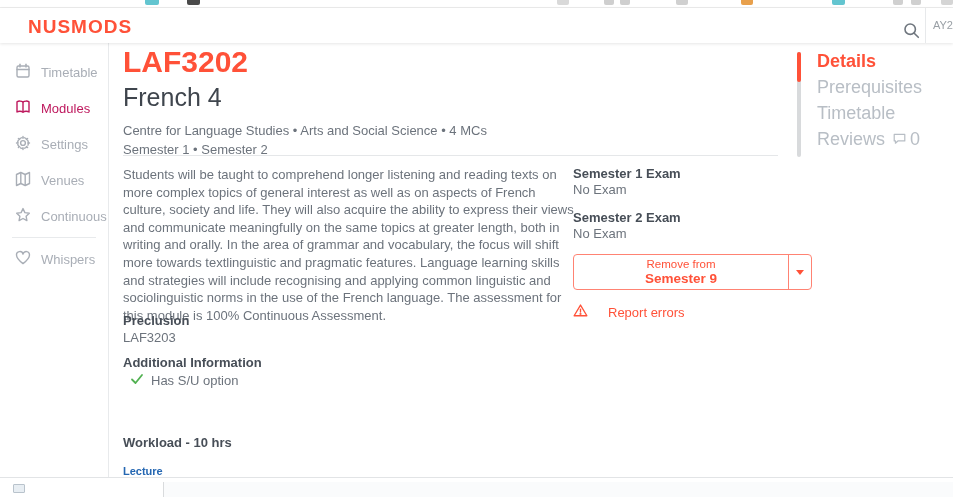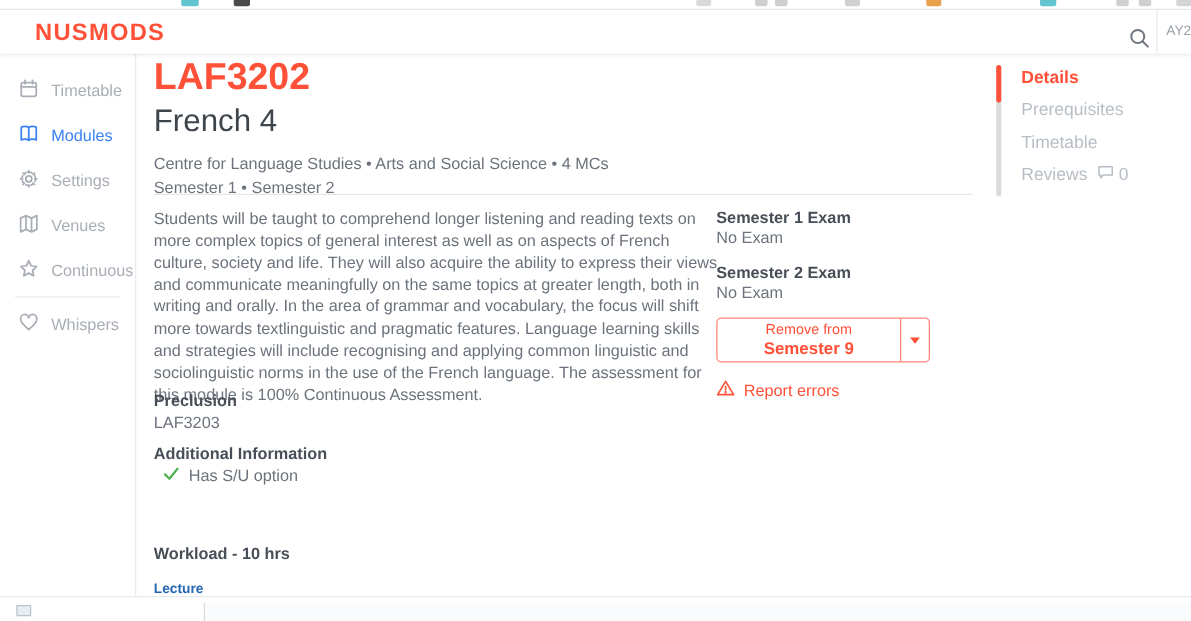--- a/index.html
+++ b/index.html
@@ -20,46 +20,46 @@
     display:flex; align-items:center; justify-content:center; cursor:pointer; }
   .hdr-divider { position:absolute; left:925px; top:0; width:1px; height:35px; background:#e7e9eb; }
   .acad-year { position:absolute; left:933px; top:11px; width:20px; overflow:hidden;
     white-space:nowrap; font-size:11px; color:#9aa0a6; }
 
   
   .sidebar { position:absolute; left:0; top:43px; width:109px; height:434px;
     border-right:1px solid #e8eaec; padding-top:11px; background:#fff; }
   .side-item { height:36px; display:flex; align-items:center; gap:10px; padding-left:15px;
     color:#a9aeb6; font-size:13px; cursor:pointer; }
-  .side-item.active { color:#3b82f6; }
+  .side-item.active { color:#be185d; }
   .side-item svg { flex:0 0 auto; }
   .side-divider { height:1px; background:#e8eaec; margin:3px 12px 3px 12px; }
 
   
   .main { position:absolute; left:123px; top:43px; width:656px; height:434px; }
   .mod-code { font-size:30px; font-weight:bold; color:#ff5138; line-height:34px; margin-top:2px; }
   .mod-title { font-size:25px; font-weight:400; color:#3f454d; line-height:30px; margin-top:3px; }
   .mod-info { font-size:13px; color:#6c737c; line-height:19px; margin-top:9px; }
   .main-divider { position:absolute; left:0; top:112px; width:655px; height:1px; background:#e5e7e9; }
 
   .desc { position:absolute; left:0; top:123px; width:456px; font-size:13px; line-height:17.6px; color:#6c737c; }
 
   .exam-col { position:absolute; left:450px; top:123px; width:205px; }
   .exam-group { margin-bottom:12px; }
   .exam-head { font-size:13px; font-weight:bold; color:#474e57; line-height:16px; }
   .exam-val { font-size:13px; color:#6c737c; line-height:16px; }
-  .sem-btn { margin-top:7px; width:171px; height:36px; border:1px solid #ff8373; border-radius:4px;
+  .sem-btn { margin-top:7px; width:239px; height:36px; border:1px solid #ff8373; border-radius:4px;
     background:#fff; display:flex; cursor:pointer; }
   .sem-btn-main { flex:1; display:flex; flex-direction:column; align-items:center; justify-content:center; }
   .sem-btn-line1 { font-size:11.5px; color:#ff5138; line-height:14px; }
   .sem-btn-line2 { font-size:13.5px; font-weight:bold; color:#ff5138; line-height:16px; }
   .sem-btn-caret { width:23px; border-left:1px solid #ff8373; display:flex; align-items:center; justify-content:center; }
   .caret-down { width:0; height:0; border-left:4px solid transparent; border-right:4px solid transparent;
     border-top:5px solid #ff5138; }
-  .report-row { margin-top:13px; display:flex; align-items:center; gap:7px; color:#ff5138;
+  .report-row { margin-top:13px; display:flex; align-items:center; gap:20px; color:#ff5138;
     font-size:13px; cursor:pointer; }
 
   .details { position:absolute; left:0; top:270px; width:456px; }
   .d-head { font-size:13px; font-weight:bold; color:#474e57; line-height:16px; margin-bottom:1px; }
   .d-text { font-size:13px; color:#6c737c; line-height:16px; margin-bottom:9px; }
   .mod-link { color:#ff5138; text-decoration:none; cursor:pointer; }
   .su-row { display:flex; align-items:center; gap:7px; padding-left:7px; font-size:13px;
     color:#6c737c; line-height:16px; }
 
   .workload { position:absolute; left:0; top:392px; width:428px; }
@@ -68,21 +68,21 @@
   .wl-seg { display:flex; flex-direction:column; }
   .wl-label { font-size:11px; font-weight:bold; line-height:13px; margin-bottom:1px; }
   .wl-blocks { display:flex; gap:2px; height:17px; }
   .wl-block { flex:1; }
 
   
   .page-nav { position:absolute; left:797px; top:43px; width:156px; }
   .nav-track { position:absolute; left:0; top:9px; width:4px; height:105px; background:#d8dadc; border-radius:2px; }
   .nav-track-active { position:absolute; left:0; top:0; width:4px; height:30px; background:#ff5138; border-radius:2px; }
   .nav-items { position:absolute; left:20px; top:10px; }
-  .nav-item { font-size:14px; color:#b8bec5; line-height:16px; margin-bottom:10px; cursor:pointer;
+  .nav-item { font-size:18px; color:#b8bec5; line-height:16px; margin-bottom:10px; cursor:pointer;
     display:flex; align-items:center; gap:8px; }
   .nav-item.active { color:#ff5138; font-weight:bold; }
   .nav-badge { display:flex; align-items:center; gap:4px; color:#b8bec5; }
 
   
   .bottom-divider { position:absolute; left:0; top:477px; width:953px; height:1px; background:#e2e4e6; }
   .footer { position:absolute; left:0; top:478px; width:953px; height:19px; background:#fff; }
   .footer-right { position:absolute; left:163px; top:4px; width:790px; height:15px; background:#fafbfc; border-left:1px solid #d9dbdd; }
   .footer-icon { position:absolute; left:13px; top:6px; width:12px; height:9px;
     border:1px solid #b9c3cc; border-radius:1px; background:#e8eef3; }

